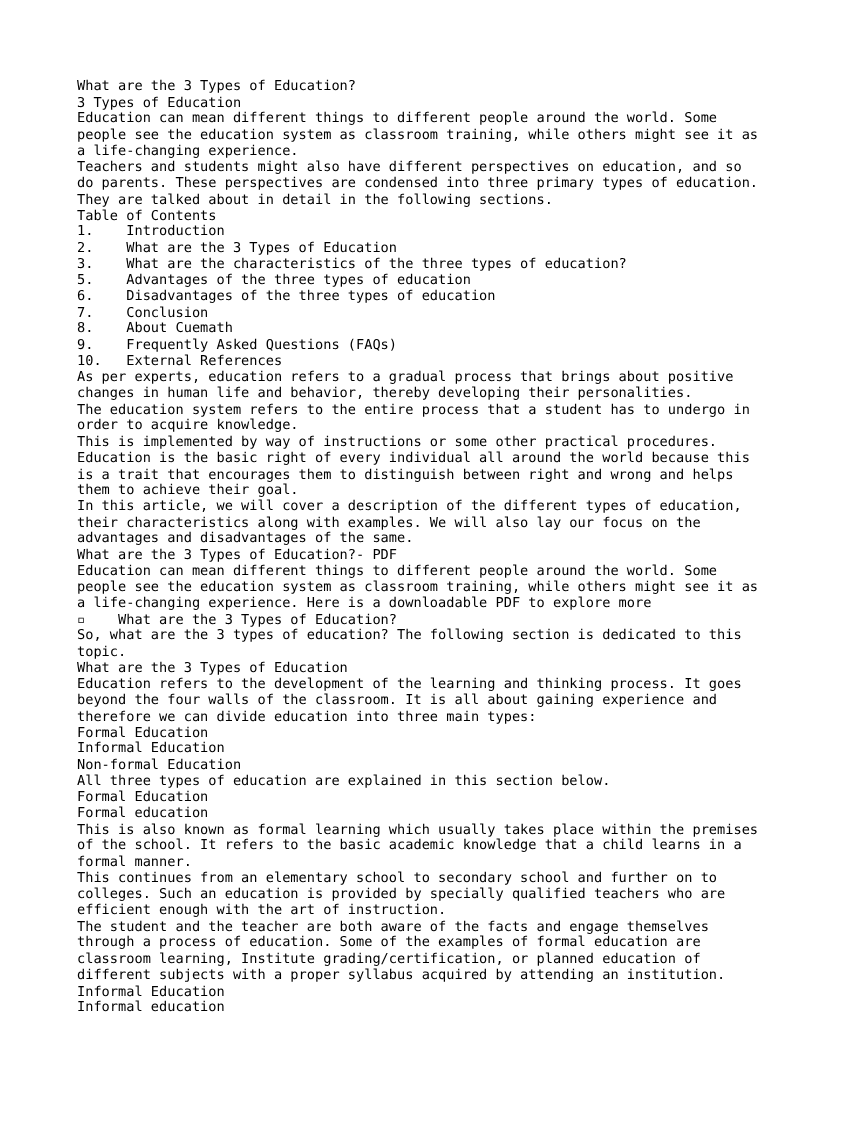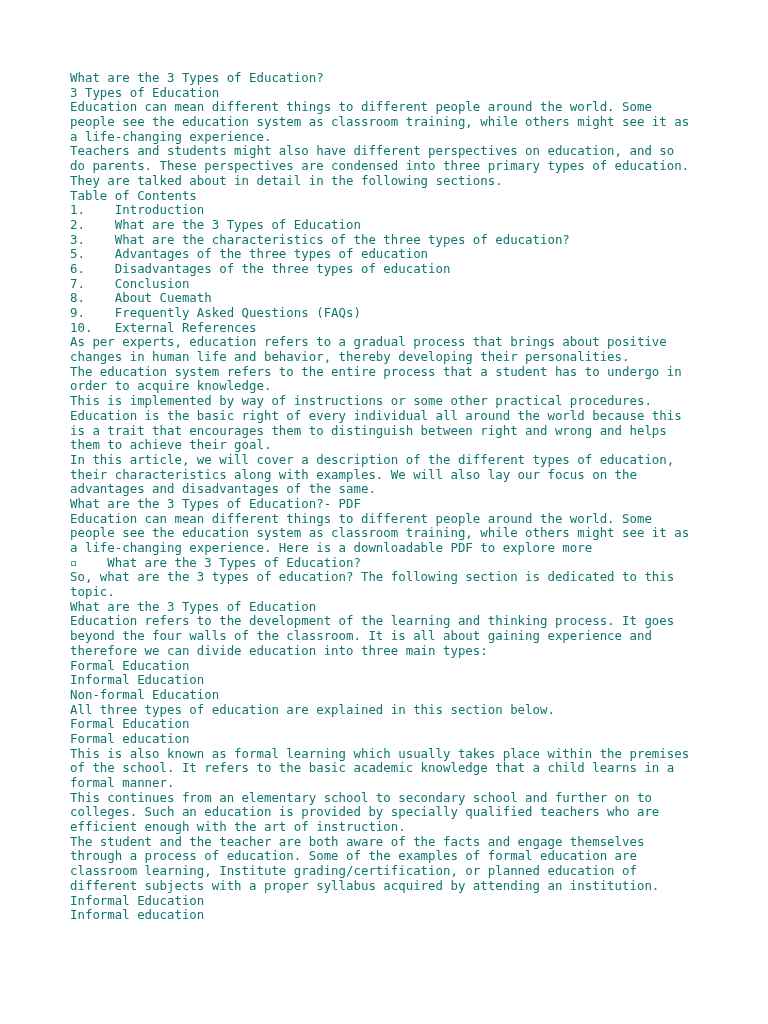--- a/index.html
+++ b/index.html
@@ -14,21 +14,21 @@
     background: #ffffff;
     overflow: hidden;
   }
   .doc-text {
     position: absolute;
     left: 70px;
     top: 71px;
     font-family: "DejaVu Sans Mono", "Liberation Mono", monospace;
     font-size: 12.4px;
     line-height: 14.7px;
-    color: #0f766e;
+    color: #000000;
     white-space: pre;
     font-weight: 400;
   }
   .line {
     height: 14.7px;
   }
 </style>
 </head>
 <body>
 

